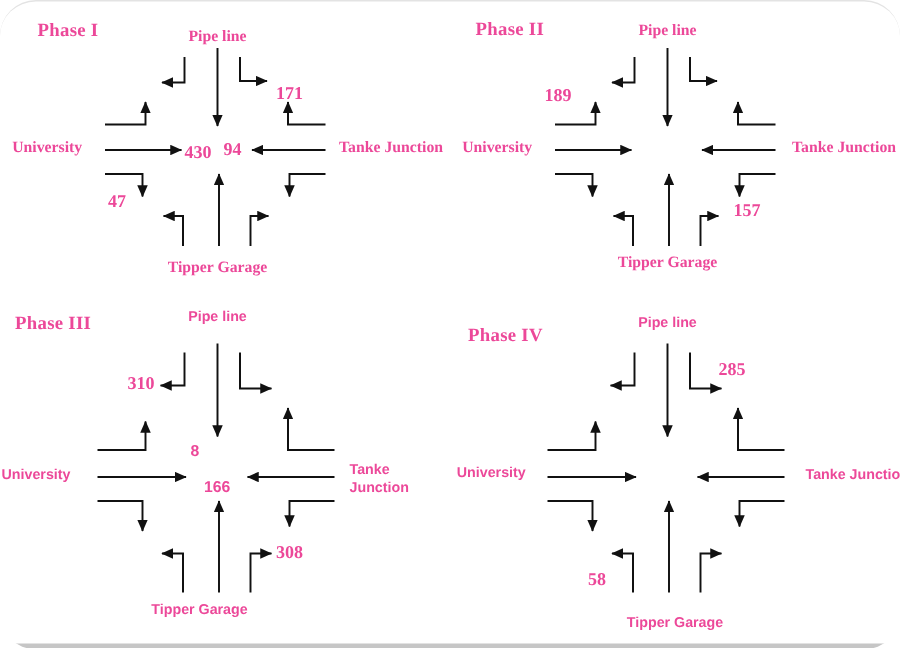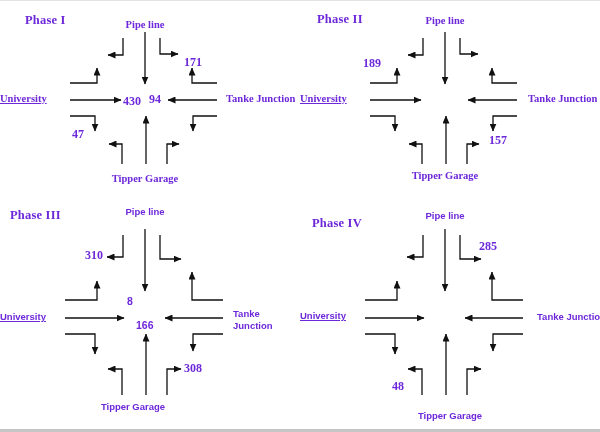--- a/index.html
+++ b/index.html
@@ -2,41 +2,42 @@
 <html><head>
 <meta charset="utf-8">
 <style>
   html,body{margin:0;padding:0;background:#fff;}
   .page{
     position:relative;
     width:600px;height:432px;
     background:#ffffff;
     overflow:hidden;
     font-family:"Liberation Serif", serif;
-    color:#6d28d9;
+    color:#ec4899;
     border-top:1px solid #e3e3e3;
+    border-radius:24px;
   }
   .cell{position:absolute;}
   .cell svg{position:absolute;left:0;top:0;}
   .title{
     position:absolute;
     font-family:"Liberation Serif", serif;
     font-weight:bold;font-size:12.5px;line-height:13px;
     letter-spacing:0.2px;
     white-space:nowrap;
   }
   .road{
     position:absolute;
     font-weight:bold;
     line-height:12px;
   }
   .rserif{font-family:"Liberation Serif", serif;font-size:10.5px;}
   .rsans{font-family:"Liberation Sans", sans-serif;font-size:9.5px;}
   .north,.south{left:0;width:290px;text-align:center;white-space:nowrap;}
-  .west{text-align:left;text-decoration:underline;}
+  .west{text-align:center;}
   .east{text-align:left;}
   .nowrap{white-space:nowrap;}
   .count{
     position:absolute;
     font-weight:bold;
     white-space:nowrap;
   }
   .cserif{font-family:"Liberation Serif", serif;font-size:12px;line-height:12px;}
   .csans{font-family:"Liberation Sans", sans-serif;font-size:10.5px;line-height:11px;}
   .bottom-band{
@@ -147,17 +148,17 @@
         <polyline points="223,117 165,117" fill="none" stroke="#111111" stroke-width="1.3" marker-end="url(#ah)"></polyline>
         <polyline points="223,99 192,99 192,71" fill="none" stroke="#111111" stroke-width="1.3" marker-end="url(#ah)"></polyline>
         <polyline points="223,133 193,133 193,150" fill="none" stroke="#111111" stroke-width="1.3" marker-end="url(#ah)"></polyline>
       </svg>
     <span class="title" style="left:12px;top:16px">Phase IV</span>
     <span class="road rsans north" style="top:9px">Pipe line</span>
     <span class="road rsans west nowrap" style="top:109px;left:0;width:55px">University</span>
     <span class="road rsans east nowrap" style="top:110px;left:237px;width:80px">Tanke Junction</span>
     <span class="road rsans south" style="top:209px;left:5px">Tipper Garage</span>
     <span class="count cserif" style="left:179px;top:39px">285</span>
-    <span class="count cserif" style="left:92px;top:179px">48</span>
+    <span class="count cserif" style="left:92px;top:179px">58</span>
   </div>
 
   <div class="bottom-band"></div>
 </div>
 
 </body></html>

